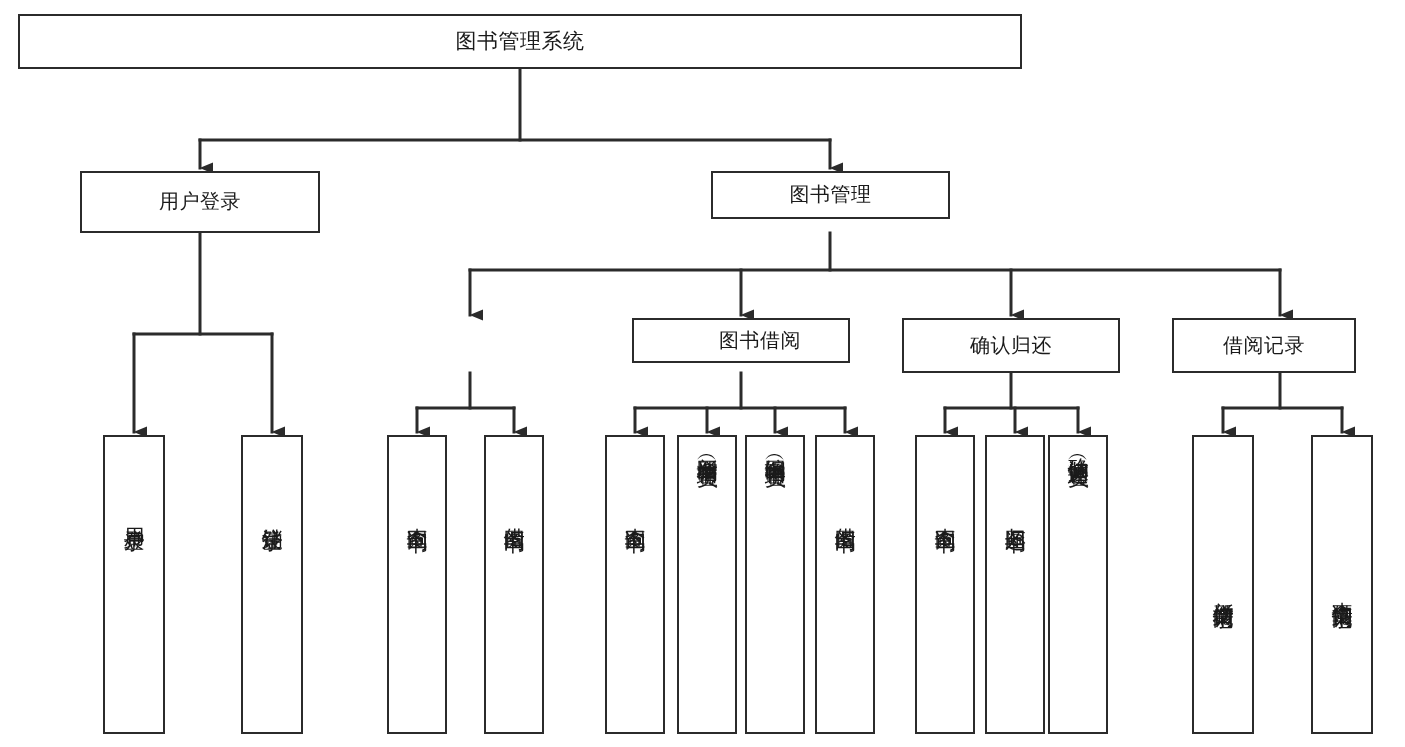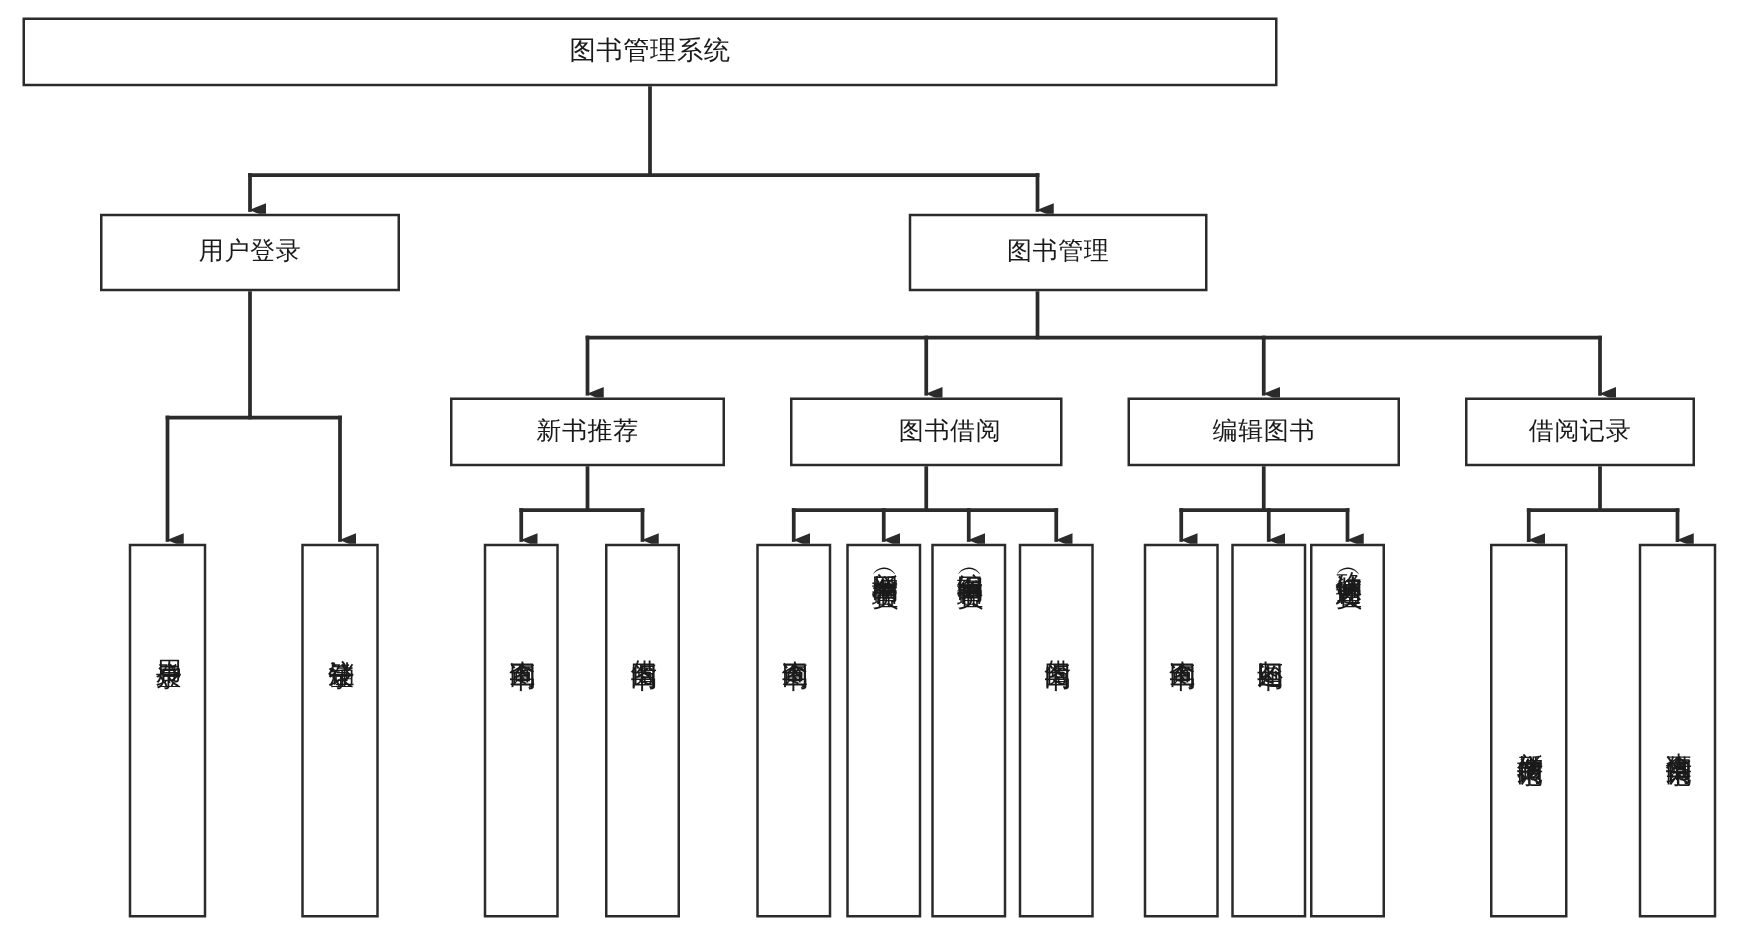--- a/index.html
+++ b/index.html
@@ -127,32 +127,29 @@
     </g>
   </svg>
 
   <div class="node root" style="left:18px; top:14px; width:1004px; height:55px;">
     <span class="node-label">图书管理系统</span>
   </div>
 
   <div class="node lvl2" style="left:80px; top:171px; width:240px; height:62px;">
     <span class="node-label">用户登录</span>
   </div>
-  <div class="node lvl2" style="left:711px; top:171px; width:239px; height:62px;margin-left:16px;">
+  <div class="node lvl2" style="left:711px; top:171px; width:239px; height:48px;">
     <span class="node-label">图书管理</span>
   </div>
 
-  <div class="node lvl3" style="left:360px; top:318px; width:220px; height:55px;">
-    <span class="node-label">新书推荐</span>
-  </div>
-  <div class="node lvl3" style="left:632px; top:318px; width:218px; height:55px;padding-left:38px;">
+  <div class="node lvl3" style="left:632px; top:318px; width:218px; height:45px;padding-left:38px;">
     <span class="node-label">图书借阅</span>
   </div>
   <div class="node lvl3" style="left:902px; top:318px; width:218px; height:55px;">
-    <span class="node-label">编辑图书</span>
+    <span class="node-label">确认归还</span>
   </div>
   <div class="node lvl3" style="left:1172px; top:318px; width:184px; height:55px;">
     <span class="node-label">借阅记录</span>
   </div>
 
   <div class="node leaf mid-text" style="left:103px; top:435px; width:62px; height:299px;">
     <span class="node-label">用户登录</span>
   </div>
   <div class="node leaf mid-text" style="left:241px; top:435px; width:62px; height:299px;">
     <span class="node-label">注销登录</span>

